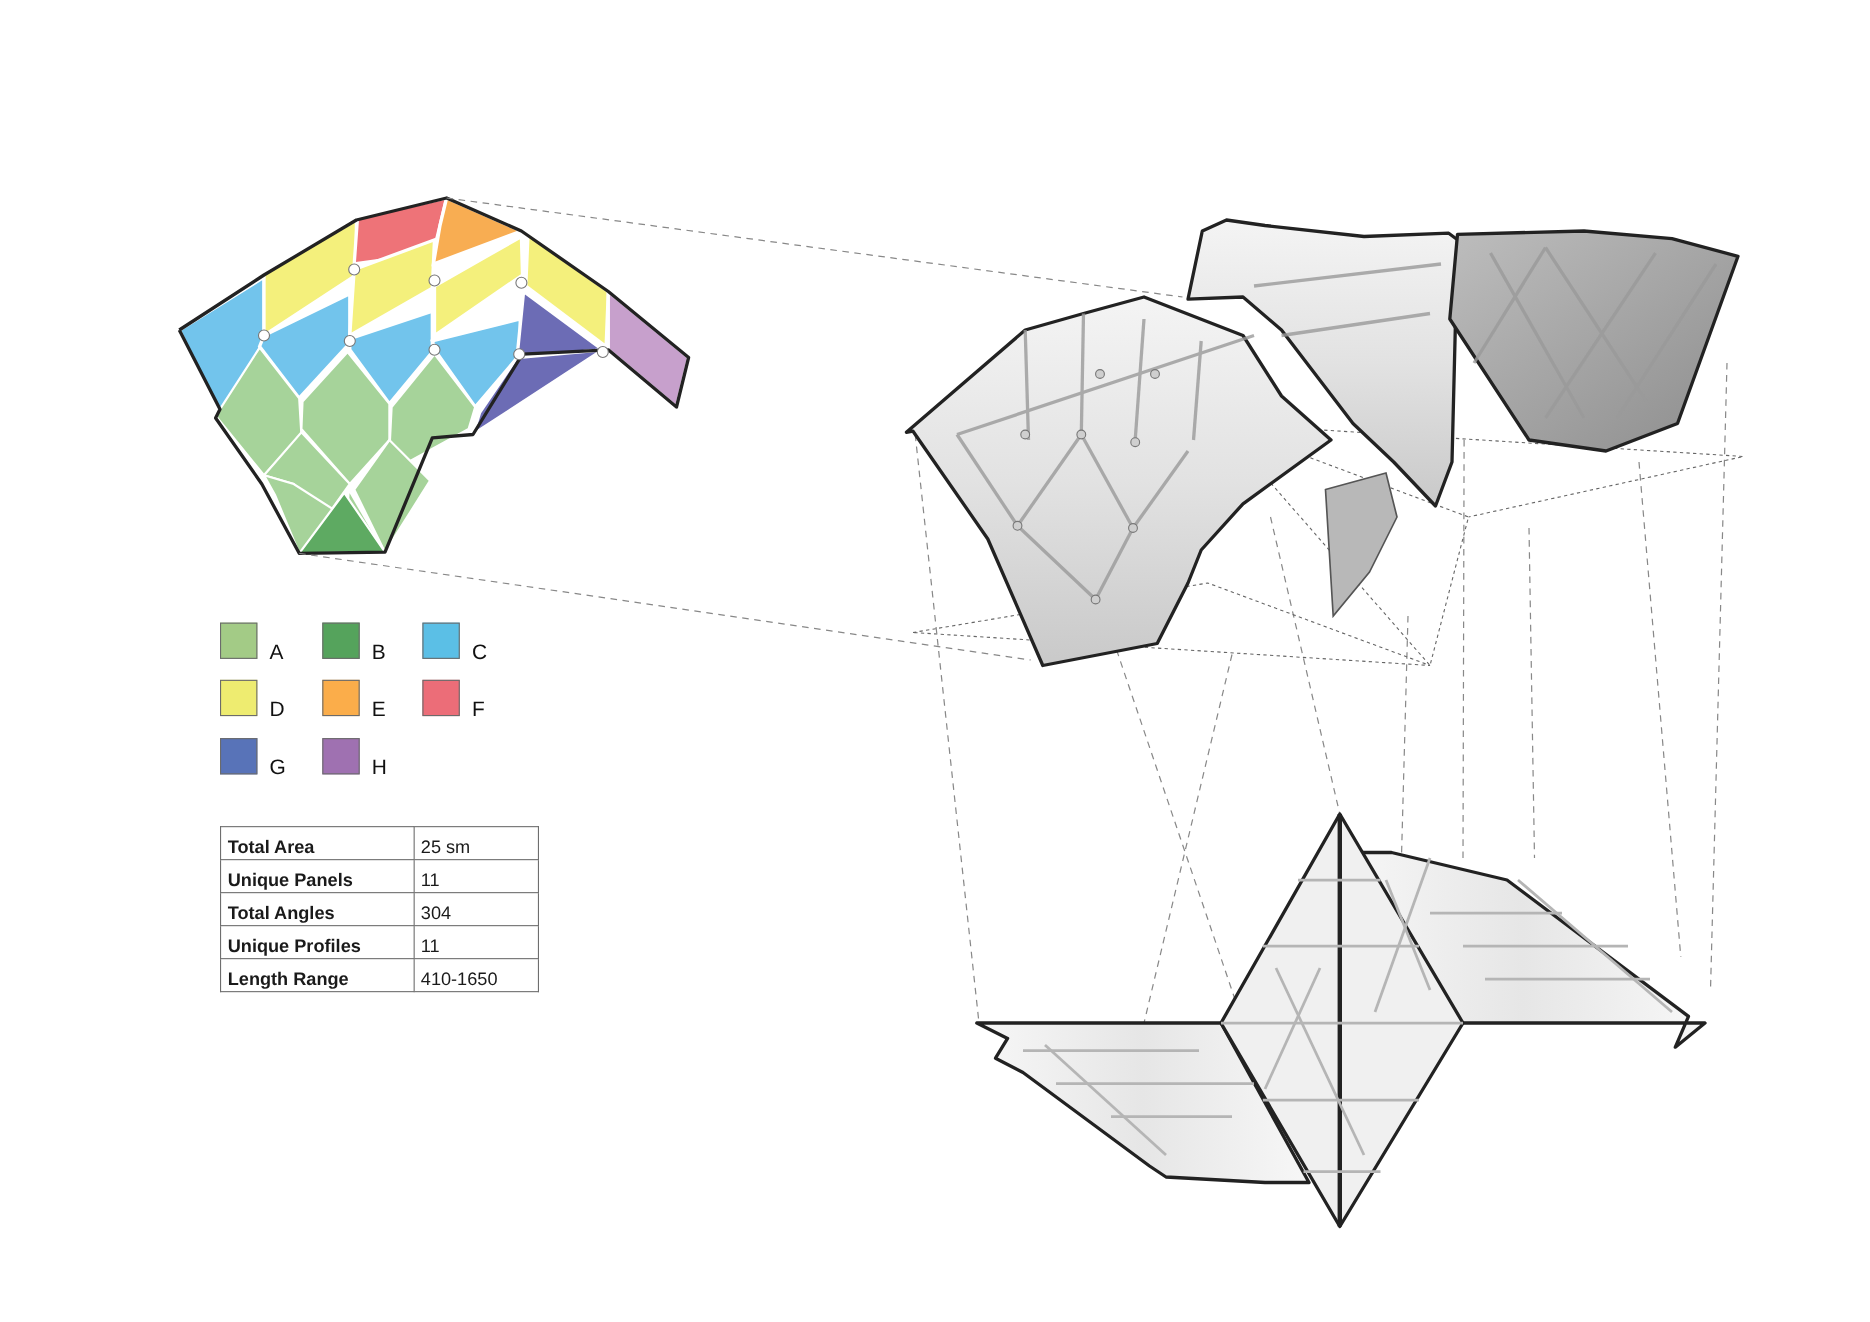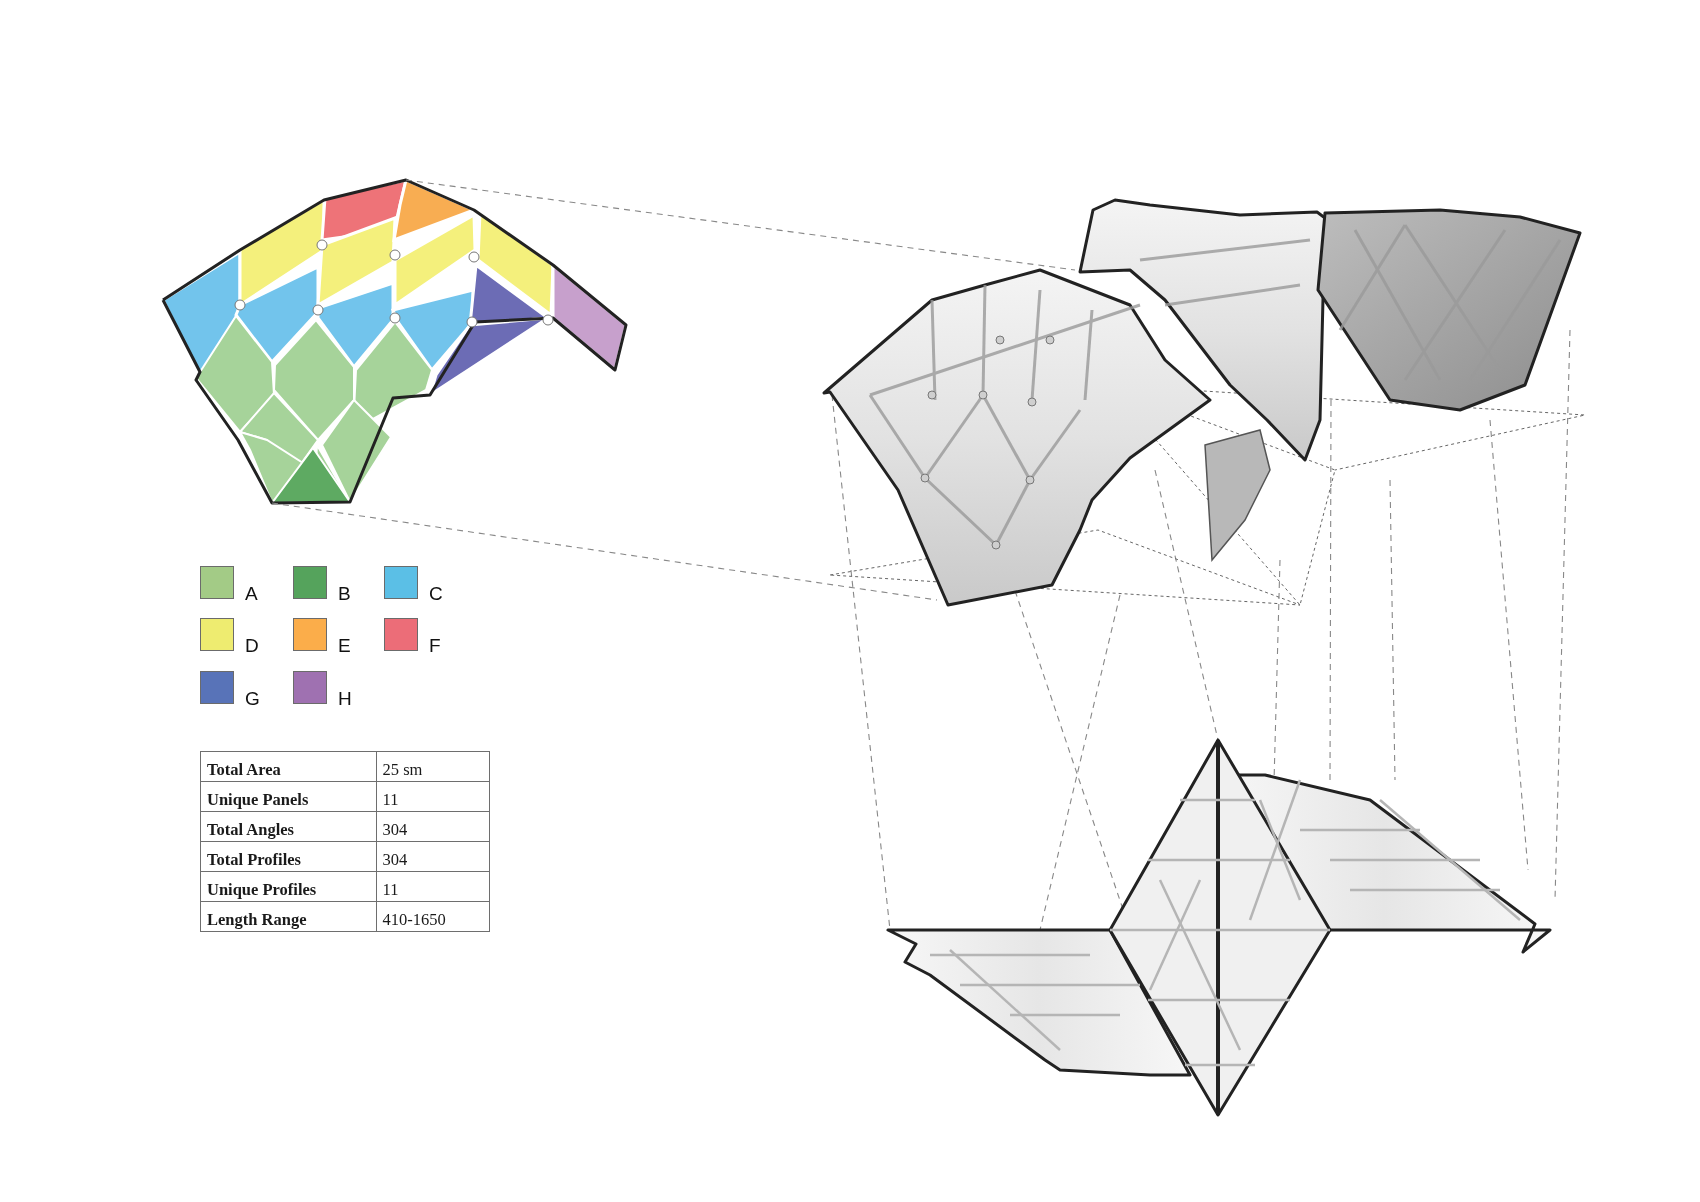--- a/index.html
+++ b/index.html
@@ -2,21 +2,21 @@
 <html><head>
 <meta charset="utf-8">
 <style>
   html,body{margin:0;padding:0;background:#ffffff;}
   body{width:1700px;height:1202px;position:relative;overflow:hidden;font-family:"Liberation Sans",sans-serif;color:#1a1a1a;}
   svg.stage{position:absolute;left:0;top:0;width:1700px;height:1202px;}
   .legend{position:absolute;left:200px;top:566px;width:300px;height:160px;}
   .legend-item{position:absolute;height:36px;width:100px;}
   .swatch{position:absolute;left:0;top:0;width:34px;height:33px;border:1.5px solid #6b6b6b;box-sizing:border-box;}
   .legend-label{position:absolute;left:45px;top:18px;font-size:19px;line-height:20px;color:#111;}
-  table.stats{position:absolute;left:200px;top:751px;border-collapse:collapse;width:290px;font-family:Liberation Serif, serif;}
+  table.stats{position:absolute;left:200px;top:751px;border-collapse:collapse;width:290px;}
   table.stats td{border:1.3px solid #6e6e6e;height:29px;padding:0 0 0 6px;font-size:16.5px;vertical-align:bottom;line-height:22px;}
   table.stats td.k{font-weight:bold;width:174px;}
   table.stats td.v{font-weight:normal;width:110px;}
 </style>
 </head>
 <body>
 
 <svg class="stage" viewBox="0 0 1700 1202" xmlns="http://www.w3.org/2000/svg">
   <defs>
     <linearGradient id="gShell" x1="0" y1="0" x2="0" y2="1">
@@ -210,24 +210,20 @@
       </tr>
     <tr>
         <td class="k">Unique Panels</td>
         <td class="v">11</td>
       </tr>
     <tr>
         <td class="k">Total Angles</td>
         <td class="v">304</td>
       </tr>
     <tr>
-        <td class="k">Total Profiles</td>
-        <td class="v">304</td>
-      </tr>
-    <tr>
         <td class="k">Unique Profiles</td>
         <td class="v">11</td>
       </tr>
     <tr>
         <td class="k">Length Range</td>
         <td class="v">410-1650</td>
       </tr>
   </tbody>
 </table>
 

